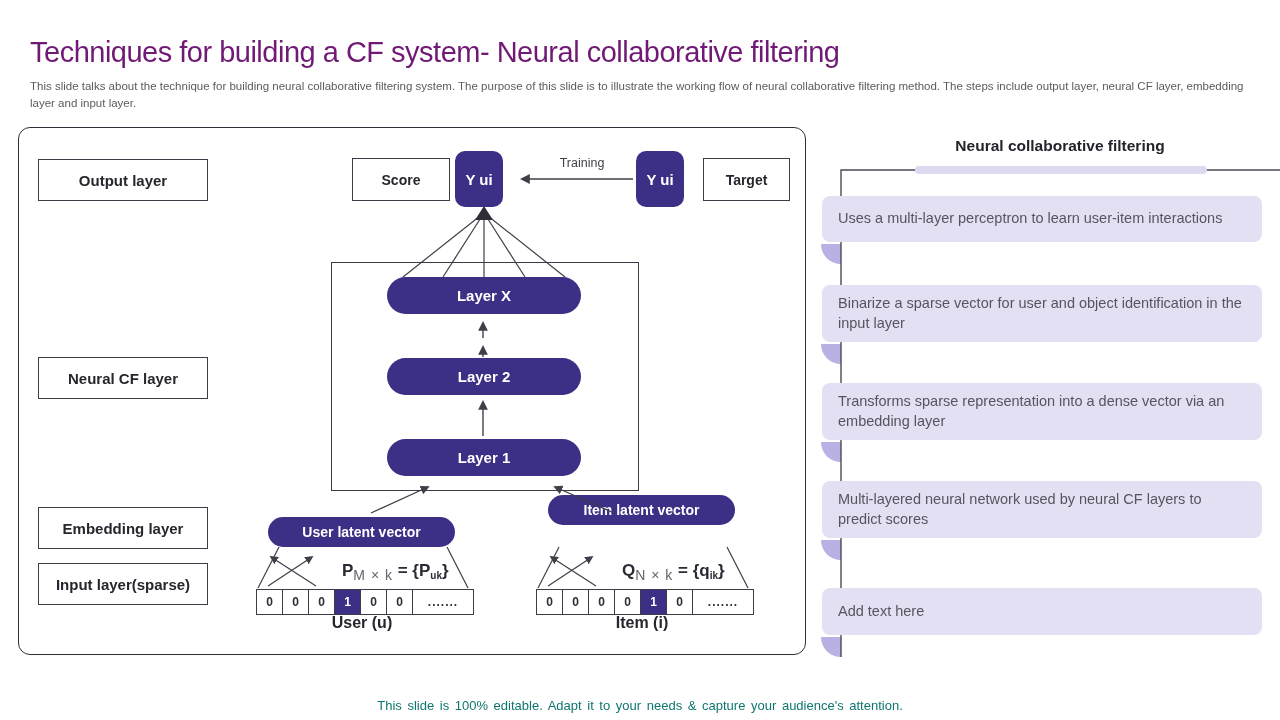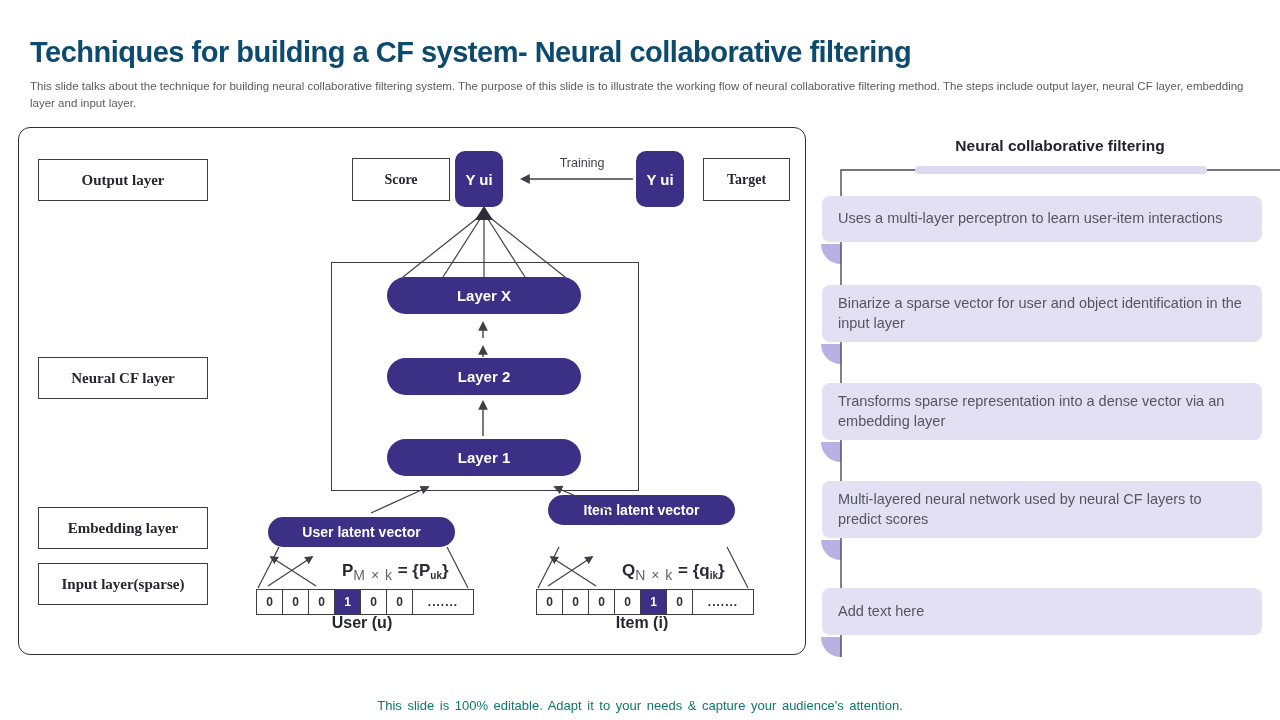--- a/index.html
+++ b/index.html
@@ -1,28 +1,28 @@
 <!DOCTYPE html>
 <html><head>
 <meta charset="utf-8">
 <style>
   html,body{margin:0;padding:0;background:#ffffff;}
   body{width:1280px;height:720px;position:relative;overflow:hidden;
        font-family:"Liberation Sans",sans-serif;color:#222;}
   .abs{position:absolute;}
   
-  .title{left:30px;top:36px;width:1000px;font-size:29px;font-weight:700;
-         color:#0c4a6e;letter-spacing:-0.5px;}
+  .title{left:30px;top:36px;width:1000px;font-size:29px;font-weight:400;
+         color:#701a75;letter-spacing:-0.5px;}
   .subtitle{left:30px;top:78px;width:1222px;font-size:11.5px;color:#5b5b5b;line-height:1.5;}
   
   .canvas{left:18px;top:127px;width:786px;height:526px;border:1.6px solid #2e2e38;
           border-radius:12px;background:#fff;}
   
   .wbox{background:#fff;border:1.4px solid #3c3c46;display:flex;align-items:center;
-        justify-content:center;font-weight:700;color:#26262e;font-size:15px;z-index:3;font-family:Liberation Serif, serif;}
+        justify-content:center;font-weight:700;color:#26262e;font-size:15px;z-index:3;}
   .rowlabel{left:38px;width:168px;height:40px;}
   
   .pnode{background:#3b2f86;color:#fff;font-weight:700;display:flex;align-items:center;
          justify-content:center;z-index:3;}
   .yui{width:48px;height:56px;border-radius:10px;font-size:15px;}
   .pill{left:387px;width:194px;height:37px;border-radius:18.5px;font-size:15px;}
   .latent{width:187px;height:30px;border-radius:15px;font-size:14px;}
   .training{left:527px;top:156px;width:110px;text-align:center;font-size:12.5px;color:#3f3f49;}
   .nrect{left:331px;top:262px;width:306px;height:227px;border:1.4px solid #3c3c46;background:#fff;}
   

